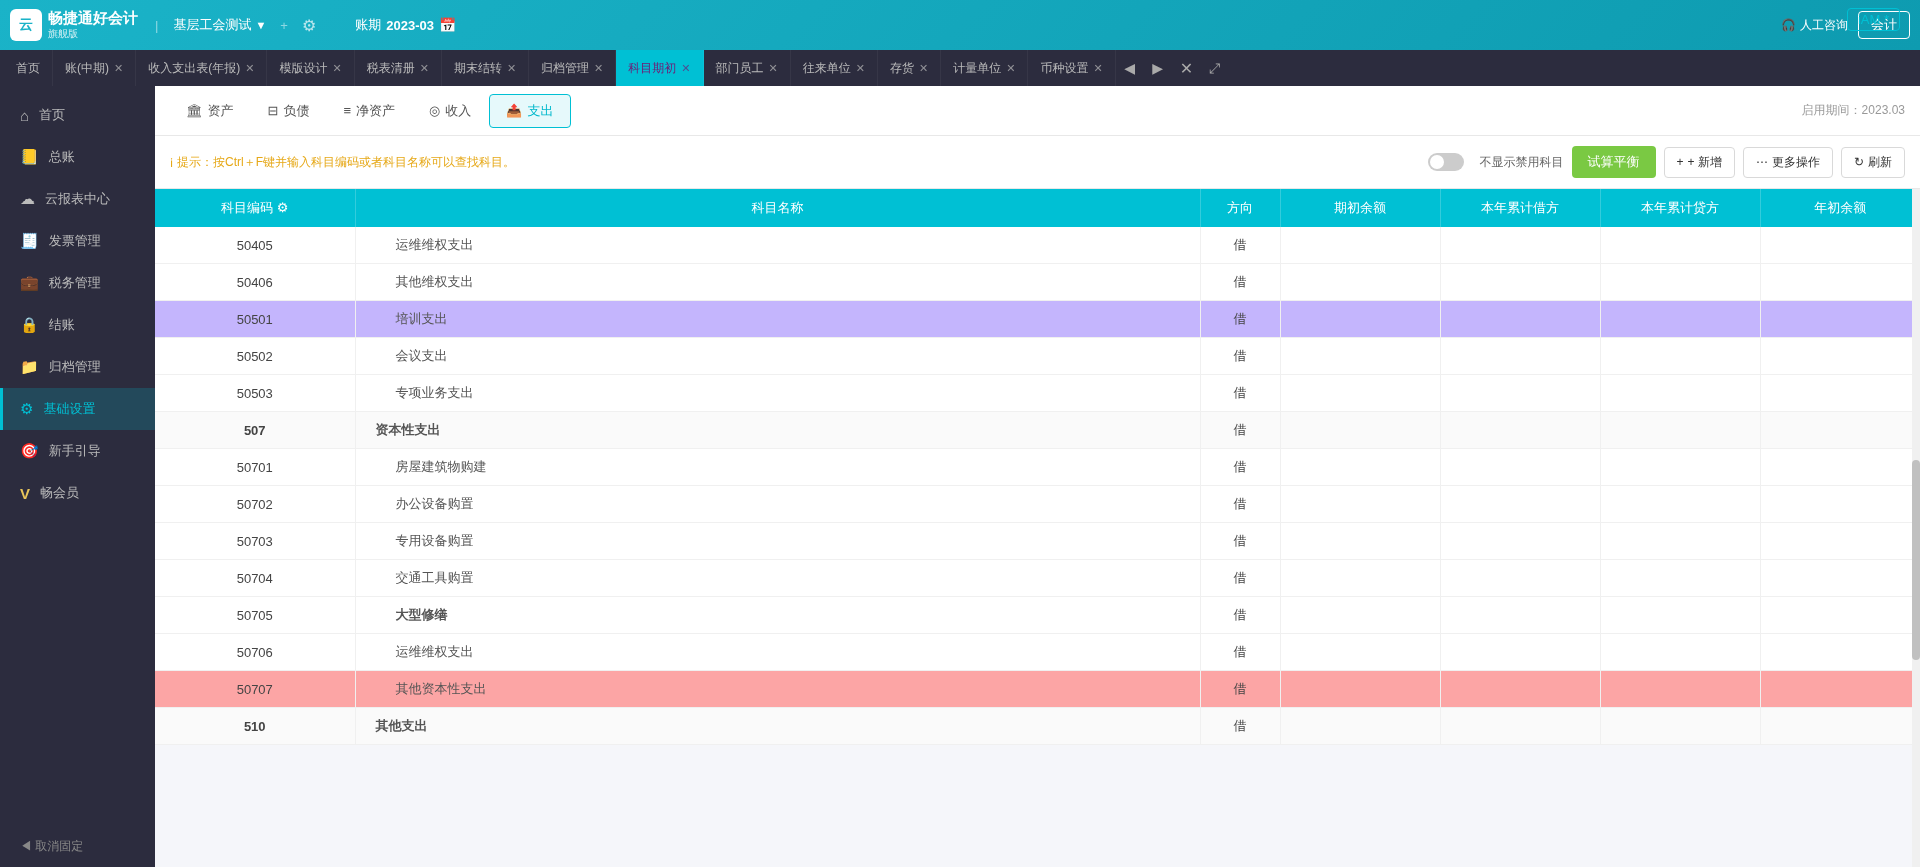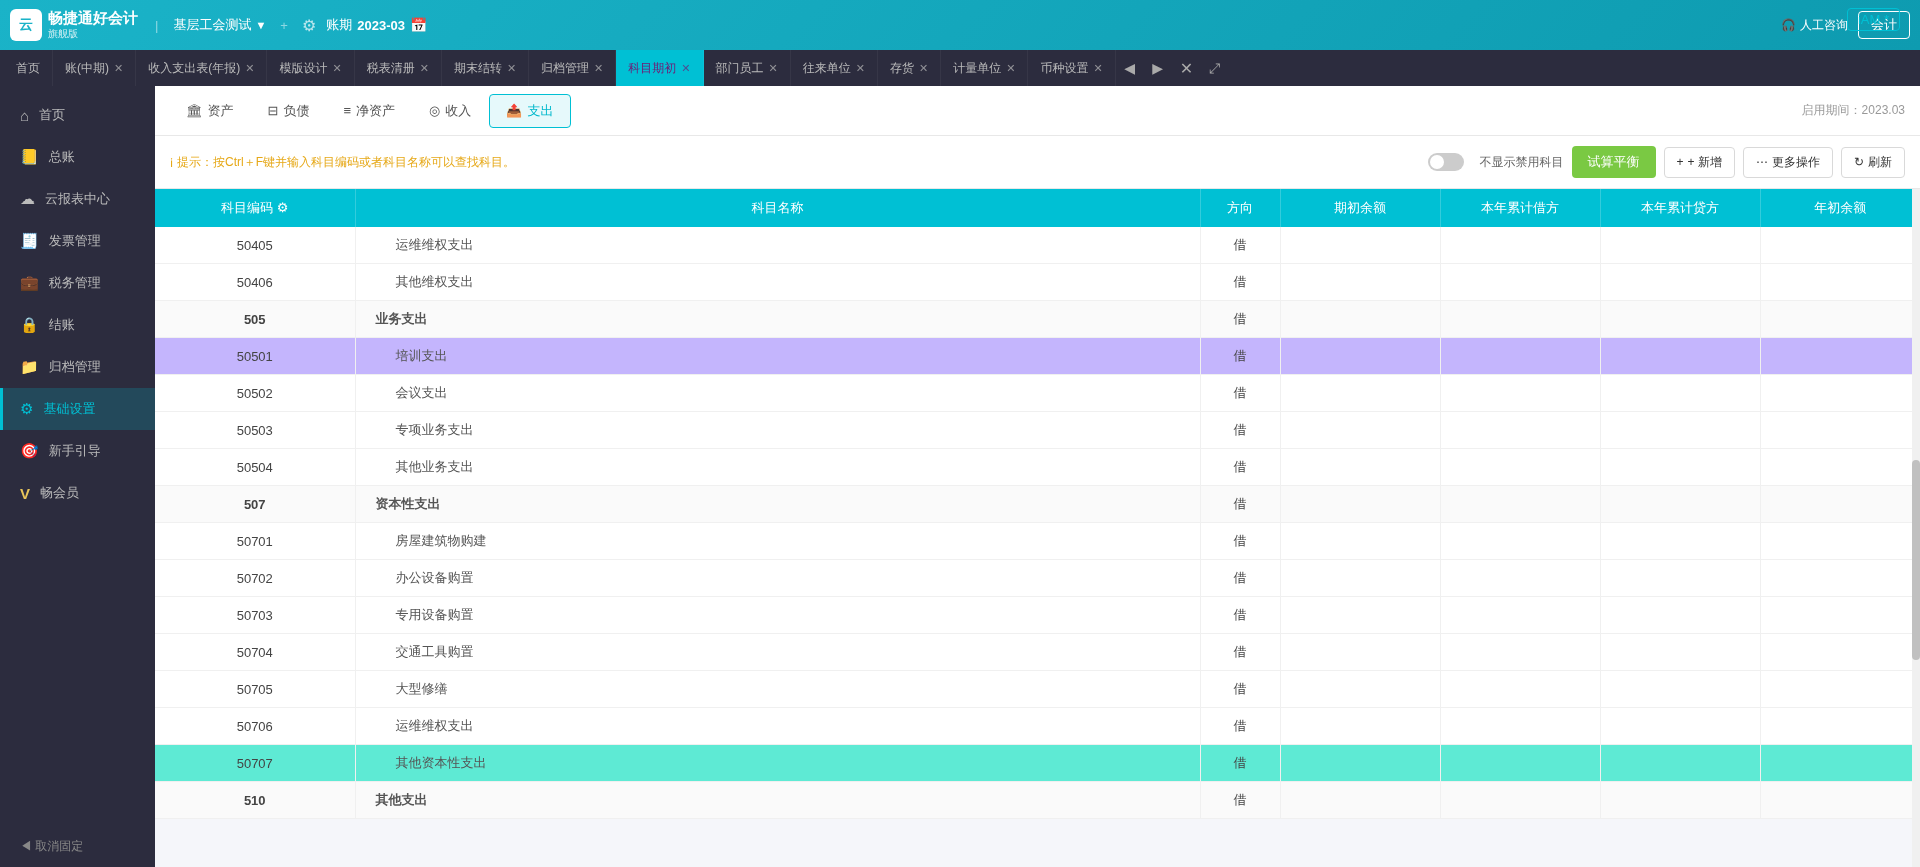--- a/index.html
+++ b/index.html
@@ -50,21 +50,21 @@
       border: 1.5px solid white;
       color: white;
       background: transparent;
       padding: 4px 12px;
       border-radius: 4px;
       cursor: pointer;
       font-size: 13px;
     }
     .header-period {
       color: white; font-size: 13px;
-      display: flex; align-items: center; gap: 5px;
+      display: flex; align-items: center; gap: 5px; margin-left: 29px;
     }
 
     
     .tab-bar {
       height: 36px;
       background: #2c2c3e;
       display: flex;
       align-items: stretch;
       overflow: hidden;
       padding: 0 4px;
@@ -550,29 +550,20 @@
     </tr>
             <tr style="background: white;">
       <td class="code-col" style="">50406</td>
       <td class="name-col" style=" padding-left:40px;">其他维权支出</td>
       <td>借</td>
       <td></td>
       <td></td>
       <td></td>
       <td></td>
     </tr>
-            <tr style="background: rgb(250, 250, 250);">
-      <td class="code-col" style="font-weight:600;">505</td>
-      <td class="name-col" style="font-weight:600; padding-left:20px;">业务支出</td>
-      <td>借</td>
-      <td></td>
-      <td></td>
-      <td></td>
-      <td></td>
-    </tr>
             <tr style="background: #c4b5fd;">
       <td class="code-col" style="">50501</td>
       <td class="name-col" style=" padding-left:40px;">培训支出</td>
       <td>借</td>
       <td></td>
       <td></td>
       <td></td>
       <td></td>
     </tr>
             <tr style="background: white;">
@@ -586,29 +577,20 @@
     </tr>
             <tr style="background: white;">
       <td class="code-col" style="">50503</td>
       <td class="name-col" style=" padding-left:40px;">专项业务支出</td>
       <td>借</td>
       <td></td>
       <td></td>
       <td></td>
       <td></td>
     </tr>
-            <tr style="background: white;">
-      <td class="code-col" style="">50504</td>
-      <td class="name-col" style=" padding-left:40px;">其他业务支出</td>
-      <td>借</td>
-      <td></td>
-      <td></td>
-      <td></td>
-      <td></td>
-    </tr>
             <tr style="background: rgb(250, 250, 250);">
       <td class="code-col" style="font-weight:600;">507</td>
       <td class="name-col" style="font-weight:600; padding-left:20px;">资本性支出</td>
       <td>借</td>
       <td></td>
       <td></td>
       <td></td>
       <td></td>
     </tr>
             <tr style="background: white;">
@@ -642,37 +624,37 @@
       <td class="code-col" style="">50704</td>
       <td class="name-col" style=" padding-left:40px;">交通工具购置</td>
       <td>借</td>
       <td></td>
       <td></td>
       <td></td>
       <td></td>
     </tr>
             <tr style="background: white; margin-left: 32px;">
       <td class="code-col" style="">50705</td>
-      <td class="name-col" style=" padding-left:40px;">大型修缮</td>
+      <td class="name-col" style=" padding-left:40px;font-weight:bold;">大型修缮</td>
       <td>借</td>
       <td></td>
       <td></td>
       <td></td>
       <td></td>
     </tr>
             <tr style="background: white;">
       <td class="code-col" style="">50706</td>
       <td class="name-col" style=" padding-left:40px;">运维维权支出</td>
       <td>借</td>
       <td></td>
       <td></td>
       <td></td>
       <td></td>
     </tr>
-            <tr style="background: #5eead4; padding-left: 48px;">
+            <tr style="background: #fca5a5; padding-left: 48px;">
       <td class="code-col" style="">50707</td>
       <td class="name-col" style=" padding-left:40px;">其他资本性支出</td>
       <td>借</td>
       <td></td>
       <td></td>
       <td></td>
       <td></td>
     </tr>
             <tr style="background: rgb(250, 250, 250);">
       <td class="code-col" style="font-weight:600;">510</td>

